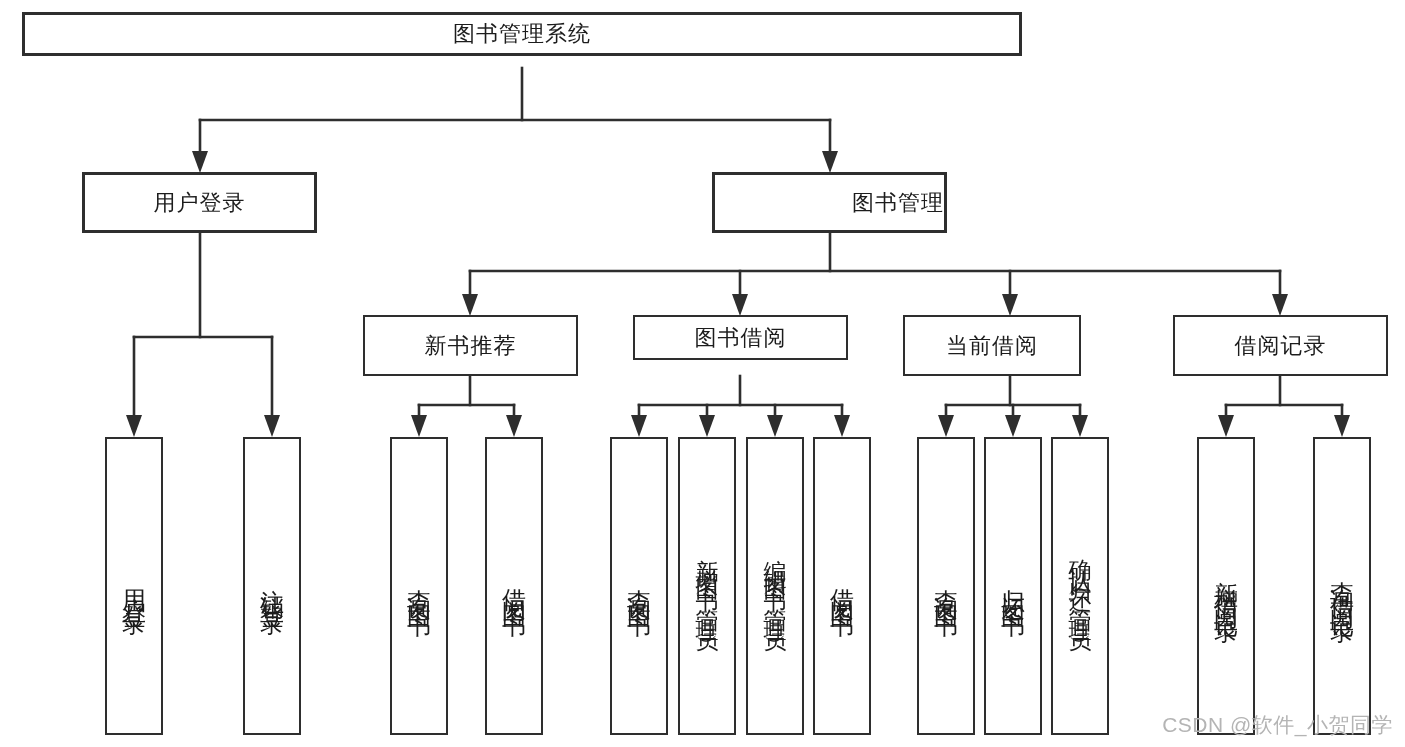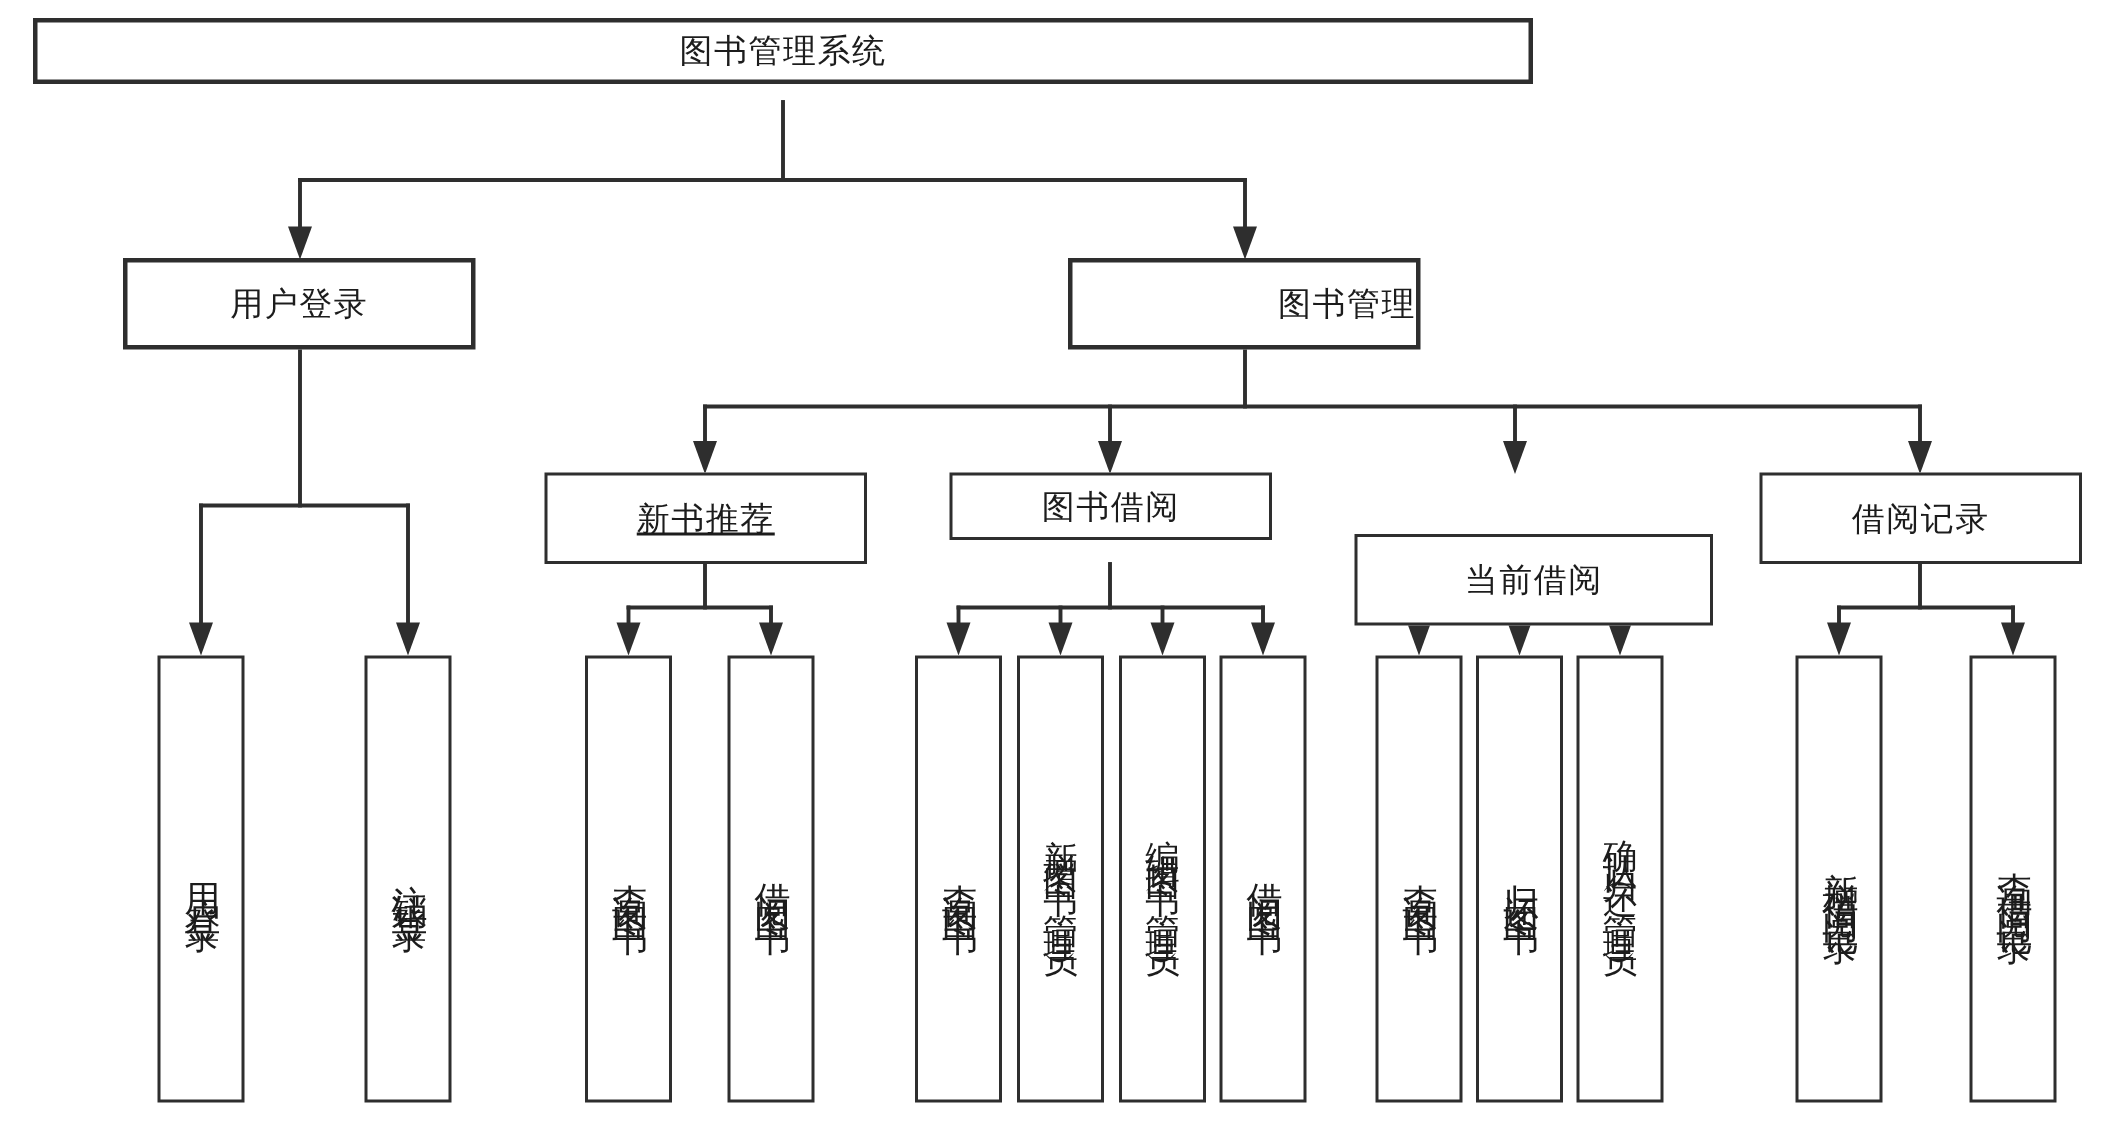--- a/index.html
+++ b/index.html
@@ -132,27 +132,27 @@
     <span>图书管理系统</span>
   </div>
 
   <div class="node hbox" style="left:82px; top:172px; width:235px; height:61px;">
     <span>用户登录</span>
   </div>
   <div class="node hbox" style="left:712px; top:172px; width:235px; height:61px;justify-content:flex-end;">
     <span>图书管理</span>
   </div>
 
-  <div class="node hbox thin" style="left:363px; top:315px; width:215px; height:61px;text-decoration:underline;">
+  <div class="node hbox thin" style="left:363px; top:315px; width:215px; height:61px;">
     <span>新书推荐</span>
   </div>
   <div class="node hbox thin" style="left:633px; top:315px; width:215px; height:45px;">
     <span>图书借阅</span>
   </div>
-  <div class="node hbox thin" style="left:903px; top:315px; width:239px; height:61px;margin-top:41px;">
+  <div class="node hbox thin" style="left:903px; top:315px; width:178px; height:61px;">
     <span>当前借阅</span>
   </div>
   <div class="node hbox thin" style="left:1173px; top:315px; width:215px; height:61px;">
     <span>借阅记录</span>
   </div>
 
   <div class="node vbox" style="left:105px; top:437px; width:58px; height:298px;">
     <span>用户登录</span>
   </div>
   <div class="node vbox" style="left:243px; top:437px; width:58px; height:298px;">
@@ -189,14 +189,15 @@
     <span>确认归还（管理员）</span>
   </div>
 
   <div class="node vbox" style="left:1197px; top:437px; width:58px; height:298px;">
     <span>新增借阅记录</span>
   </div>
   <div class="node vbox" style="left:1313px; top:437px; width:58px; height:298px;">
     <span>查询借阅记录</span>
   </div>
 
+  <div class="watermark">CSDN @软件_小贺同学</div>
 
 </div>
 
 </body></html>

